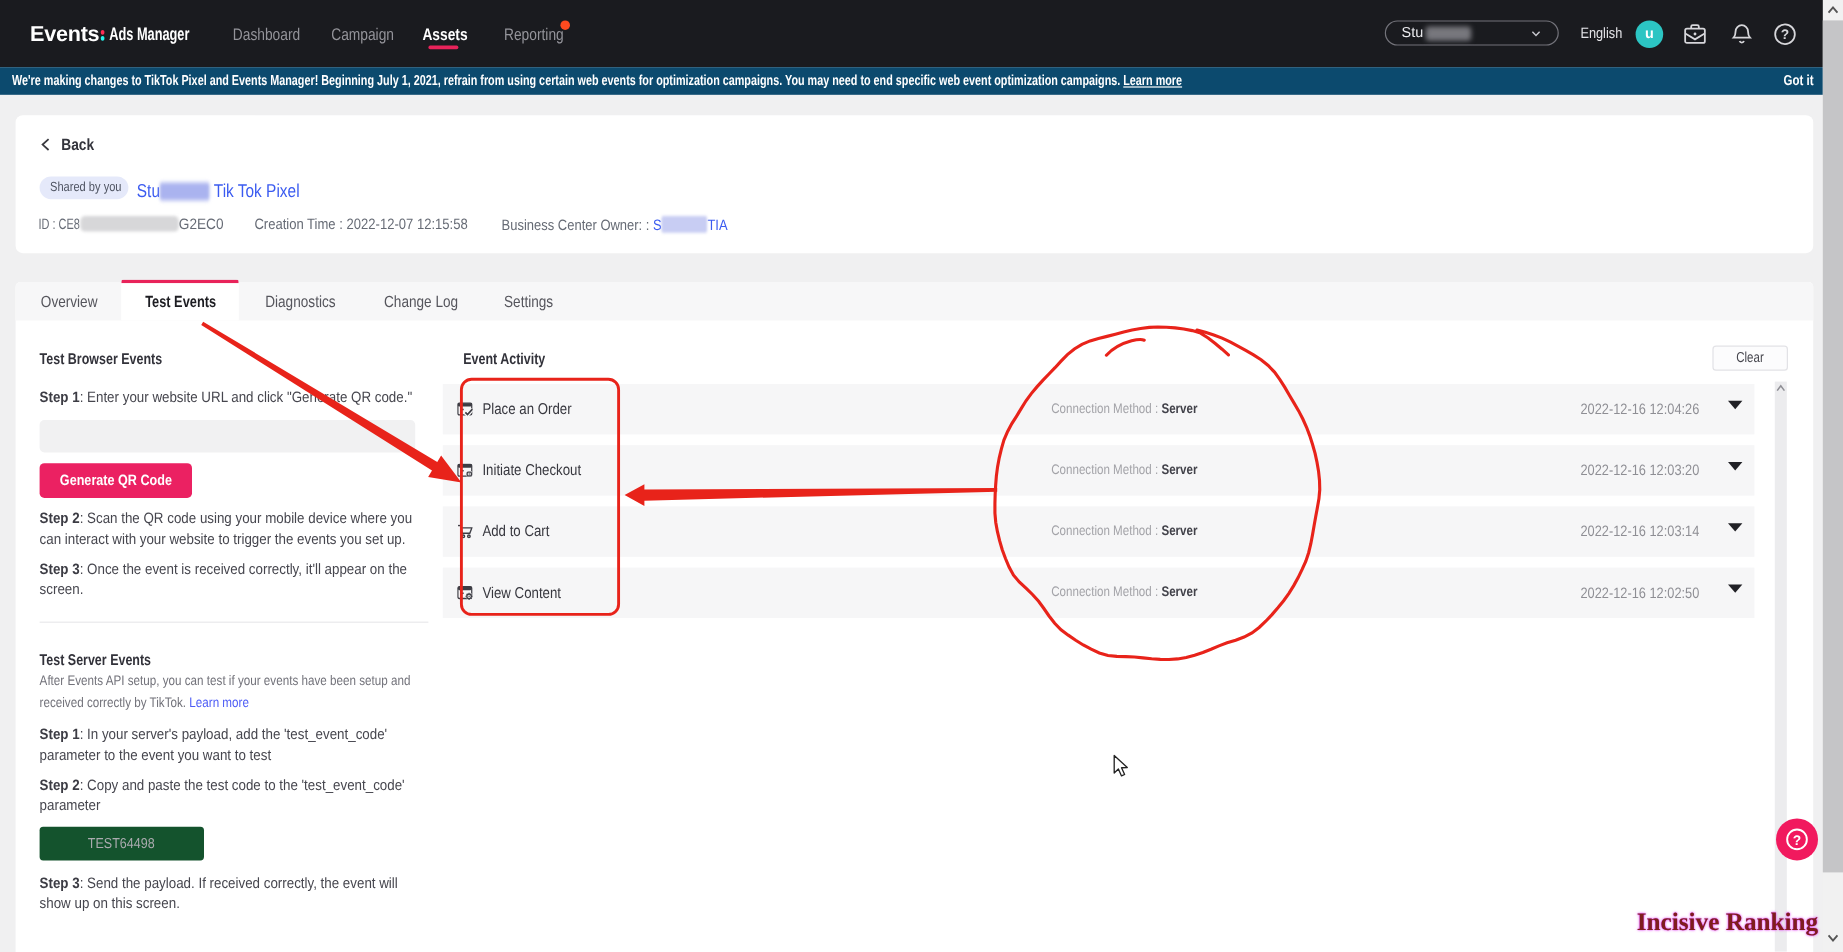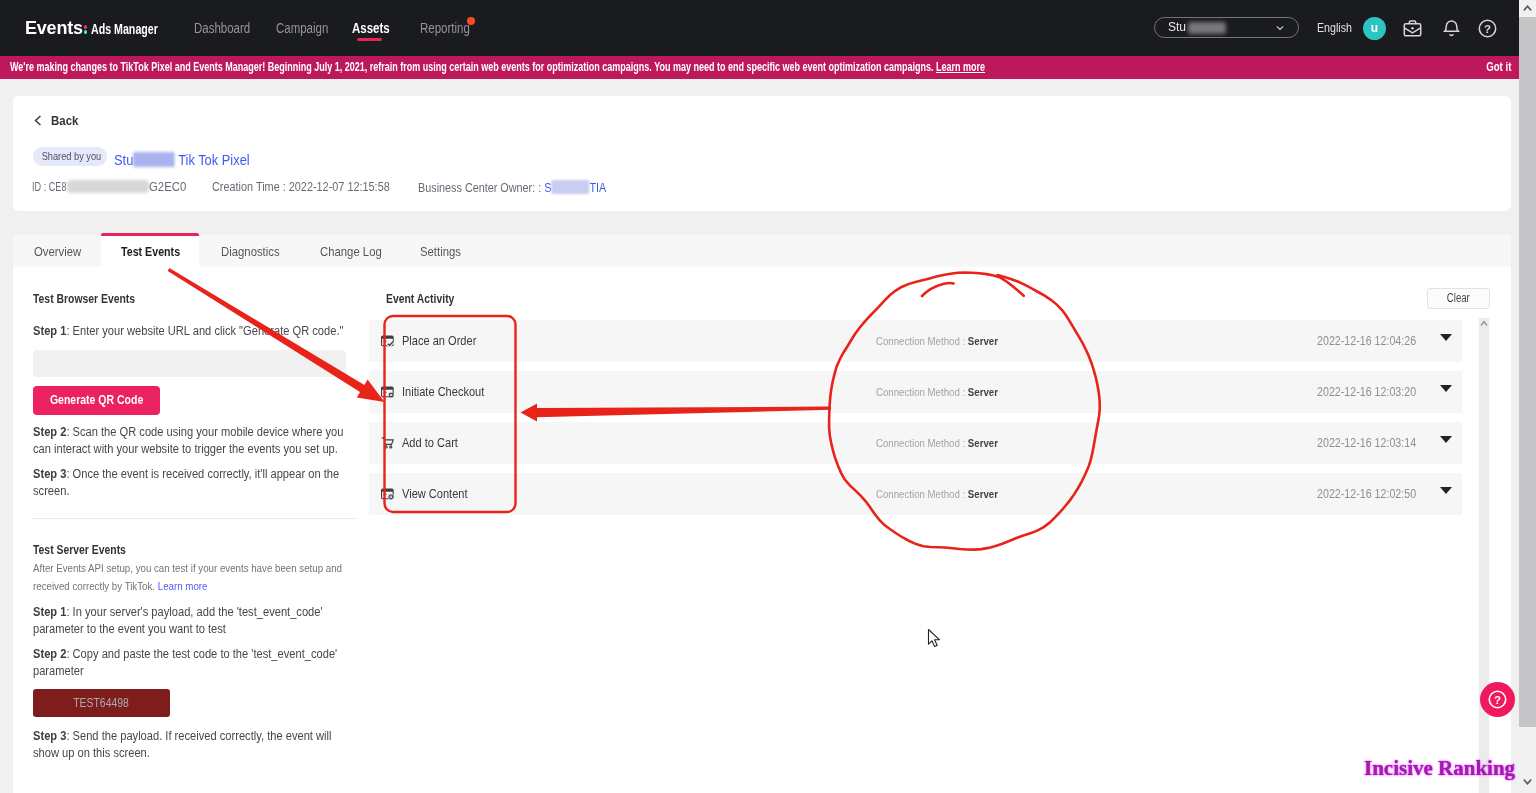--- a/index.html
+++ b/index.html
@@ -15,21 +15,21 @@
 .navitem.active{color:#fff;font-weight:bold}
 #nav-underline{position:absolute;left:357px;top:38px;width:25px;height:3px;background:#e8235a;border-radius:2px}
 #repdot{position:absolute;left:467px;top:17px;width:8px;height:8px;border-radius:50%;background:#fe4a1f}
 .pill{position:absolute;left:1154px;top:17px;width:145px;height:21px;border:1px solid #73737a;border-radius:11px;color:#ececf0;font-size:12px;line-height:19px;padding-left:13px}
 .pill .blur1{display:inline-block;width:38px;height:12px;background:#77777d;border-radius:3px;filter:blur(2px);vertical-align:middle;margin-left:2px}
 .pill .chev{position:absolute;right:14px;top:6px;width:8px;height:8px}
 #english{position:absolute;left:1317px;top:21px;color:#e4e4e8;font-size:12.5px;transform:scaleX(0.85);transform-origin:0 0}
 #avatar{position:absolute;left:1363px;top:17px;width:23px;height:23px;border-radius:50%;background:#2cc5c3;color:#fff;font-size:12px;font-weight:bold;text-align:center;line-height:23px}
 .hico{position:absolute;top:18px;width:21px;height:21px}
 
-#banner{position:absolute;left:0;top:56px;width:1536px;height:23px;background:#be185d;color:#fff;font-size:12px;font-weight:bold;line-height:23px}
+#banner{position:absolute;left:0;top:56px;width:1536px;height:23px;background:#0c4a6e;color:#fff;font-size:12px;font-weight:bold;line-height:23px}
 #banner .txt{position:absolute;left:10px;top:0;white-space:nowrap;transform:scaleX(0.75);transform-origin:0 0}
 #banner u{text-decoration:underline}
 #banner .got{position:absolute;right:25px;top:0;font-weight:bold;font-size:12px;transform:scaleX(0.8);transform-origin:100% 0}
 
 #card1{position:absolute;left:13px;top:96px;width:1498px;height:115px;background:#fff;border-radius:6px}
 #back{position:absolute;left:51px;top:114px;font-size:13.5px;line-height:14px;font-weight:bold;color:#33343c;transform:scaleX(0.85);transform-origin:0 0}
 #backchev{position:absolute;left:33px;top:115px;width:9px;height:11px}
 #sharedby{position:absolute;left:33px;top:147px;width:74px;height:19px;background:#e5e9fa;border-radius:10px;color:#4e5361;font-size:11px;text-align:right;line-height:19px}#sharedby span{display:inline-block;transform:scaleX(0.84)}
 #pixname{position:absolute;left:114px;top:151.5px;font-size:15.5px;line-height:16px;color:#3b5bf0;transform:scaleX(0.83);transform-origin:0 0;white-space:nowrap}
 #pixname .blur{display:inline-block;width:50px;height:15px;background:#aab3ef;border-radius:2px;filter:blur(1.6px);vertical-align:-2.5px}
@@ -46,39 +46,39 @@
 
 .h3{position:absolute;font-size:13px;line-height:14px;font-weight:bold;color:#32323a;transform:scaleX(0.80);transform-origin:0 0;white-space:nowrap}
 .step{position:absolute;left:33px;width:400px;font-size:12.5px;line-height:17px;color:#46464e;transform:scaleX(0.89);transform-origin:0 0}
 .step b{font-weight:bold;color:#3c3c44}
 #urlbox{position:absolute;left:33px;top:350px;width:313px;height:27px;background:#f1f1f2;border-radius:4px}
 #qrbtn{position:absolute;left:33px;top:386px;width:127px;height:29px;background:#eb2162;border-radius:4px;color:#fff;font-size:12.5px;font-weight:bold;text-align:center;line-height:29px}
 #qrbtn span{display:inline-block;transform:scaleX(0.84)}
 #divider{position:absolute;left:33px;top:518px;width:324px;height:1px;background:#e9e9eb}
 #apitext{position:absolute;left:33px;top:559px;width:400px;font-size:11.5px;line-height:18px;color:#72727a;transform:scaleX(0.845);transform-origin:0 0}
 #apitext a{color:#4c5bf5;text-decoration:none}
-#testcode{position:absolute;left:33px;top:689px;width:137px;height:28px;background:#7f1d1d;border-radius:3px;color:#ababaf;font-size:12px;text-align:center;line-height:28px}
+#testcode{position:absolute;left:33px;top:689px;width:137px;height:28px;background:#14532d;border-radius:3px;color:#ababaf;font-size:12px;text-align:center;line-height:28px}
 #testcode span{display:inline-block;transform:scaleX(0.87)}
 
 #clearbtn{position:absolute;left:1427px;top:288px;width:63px;height:21px;background:#fcfcfd;border:1px solid #e2e2e6;border-radius:3px;font-size:12px;color:#46464e;text-align:center;line-height:19px}
 #clearbtn span{display:inline-block;transform:scaleX(0.8)}
 .evrow{position:absolute;left:369px;width:1093px;height:42px;background:#f6f6f7}
 .evname{position:absolute;left:32.5px;top:14px;font-size:13px;line-height:14px;color:#38383f;transform:scaleX(0.85);transform-origin:0 0;white-space:nowrap}
 .evicon{position:absolute;left:12px;top:15px;width:13px;height:12px}
 .conn{position:absolute;left:506.5px;top:15px;font-size:11.5px;line-height:12px;color:#a3a3a8;transform:scaleX(0.84);transform-origin:0 0;white-space:nowrap}
 .conn b{font-size:11.5px;color:#42424a;font-weight:bold}
 .evtime{position:absolute;right:45.5px;top:15px;font-size:12.5px;line-height:13px;color:#8e8e94;transform:scaleX(0.853);transform-origin:100% 0;white-space:nowrap}
 .evcaret{position:absolute;right:10px;top:13.5px;width:0;height:0;border-left:6.7px solid transparent;border-right:6.7px solid transparent;border-top:7.3px solid #212126}
 
 #innersb{position:absolute;left:1478.5px;top:318px;width:10.5px;height:475px;background:#ececee}
 #outersb{position:absolute;left:1519px;top:0;width:17px;height:793px;background:#f1f1f1}
 #outersb .thumb{position:absolute;left:0;top:17px;width:17px;height:710px;background:#c5c5c7}
 
 #fab{position:absolute;left:1480px;top:682px;width:35px;height:35px;border-radius:50%;background:#f1195e}
-#wm{position:absolute;left:1364px;top:756px;font-family:"Liberation Serif",serif;font-weight:bold;font-size:21px;line-height:24px;color:#a21caf;text-shadow:0 0 1px #d42af0,0 0 2.5px rgba(230,50,240,.8);white-space:nowrap}
+#wm{position:absolute;left:1364px;top:756px;font-family:"Liberation Serif",serif;font-weight:bold;font-size:21px;line-height:24px;color:#7f1d1d;text-shadow:0 0 1px #d42af0,0 0 2.5px rgba(230,50,240,.8);white-space:nowrap}
 #annot{position:absolute;left:0;top:0;width:1536px;height:793px;pointer-events:none}
 </style>
 </head>
 <body>
 
 <div id="hdr">
   <div class="logo">Events</div>
   <div class="logomark">
       <i style="top:0;background:#fe2c55"></i>
       <i style="top:5px;background:#25f4ee"></i>

